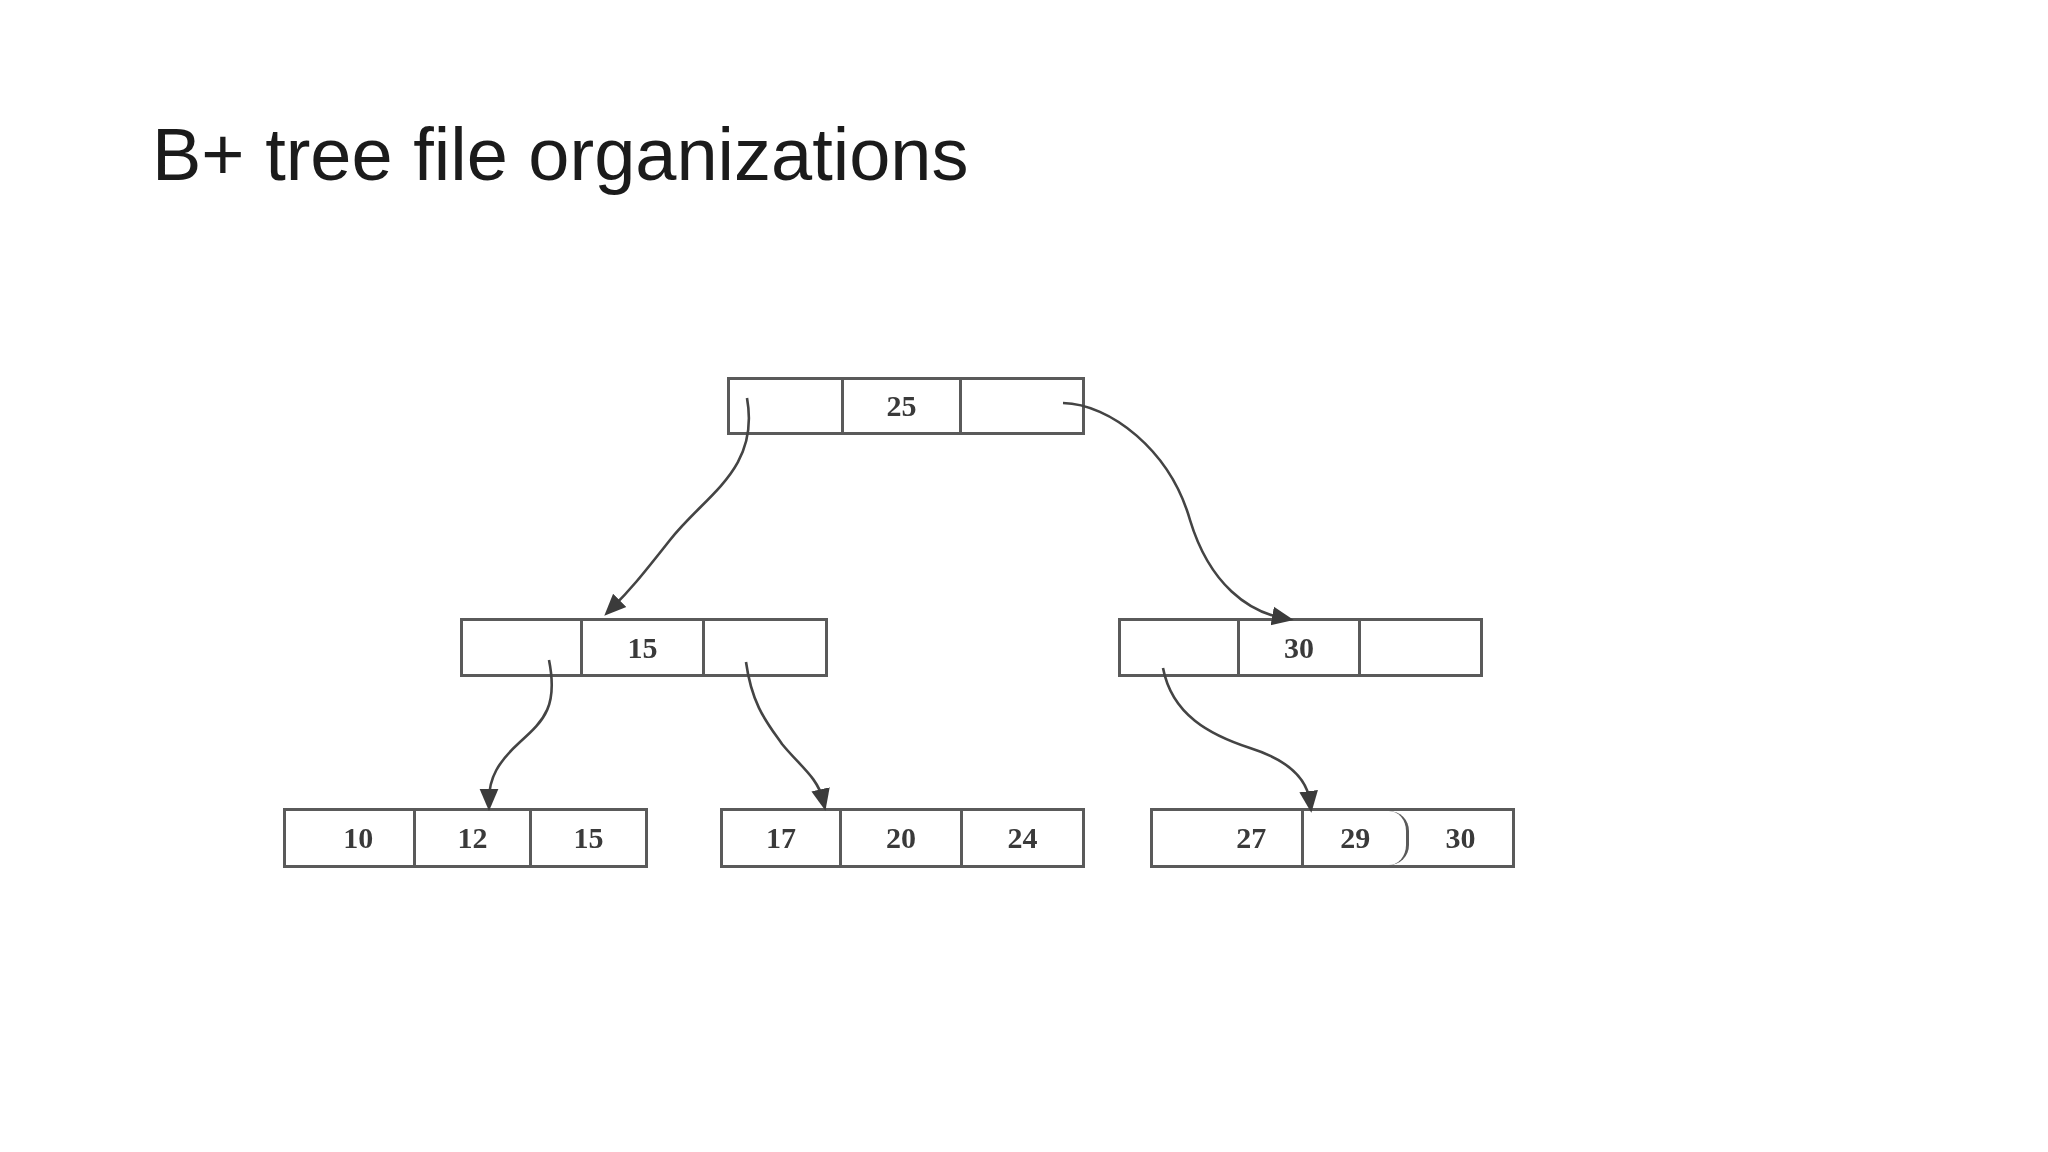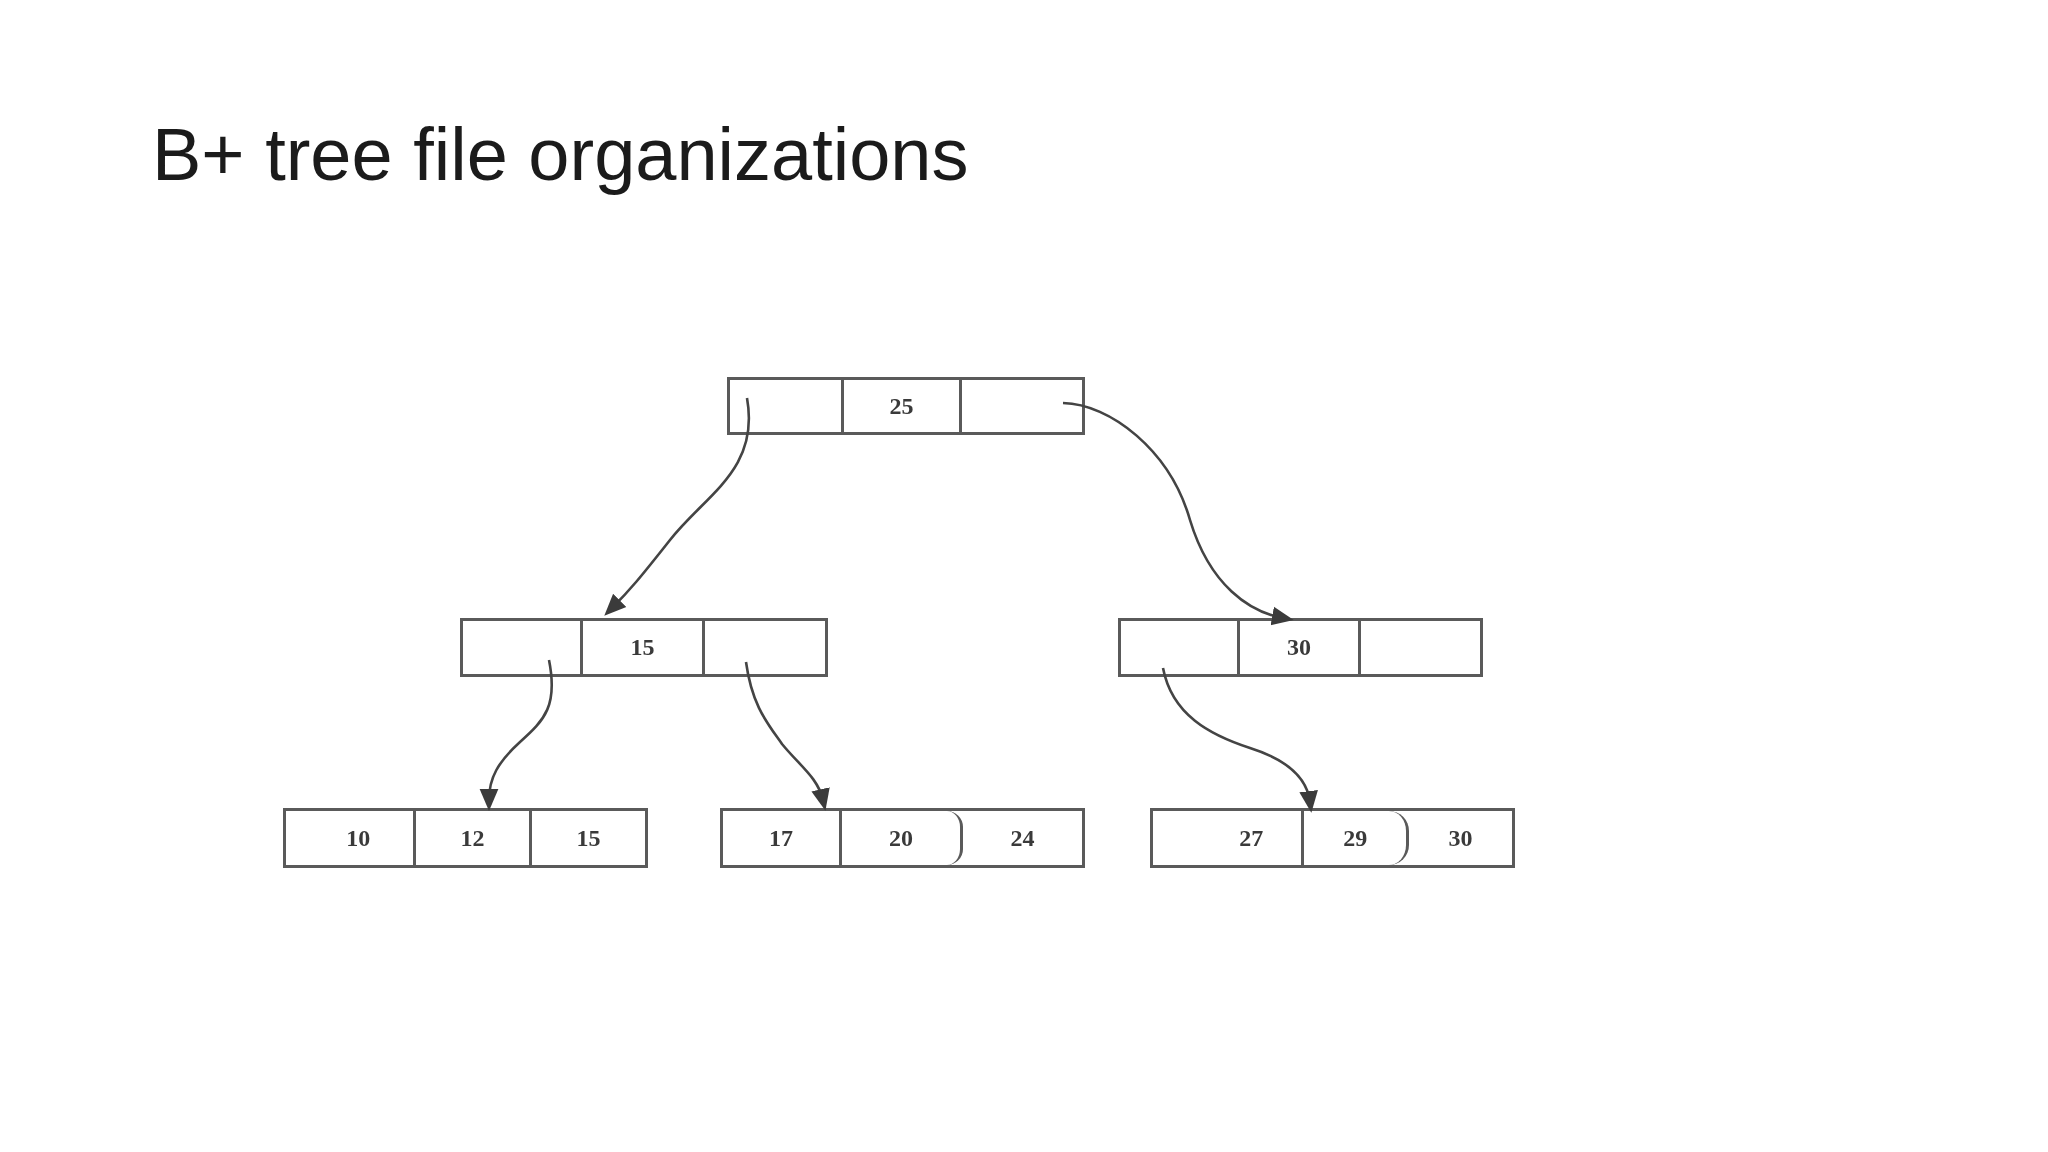--- a/index.html
+++ b/index.html
@@ -47,21 +47,21 @@
     border: 3px solid #5a5a5a;
     background: #ffffff;
   }
   .node .cell {
     box-sizing: border-box;
     display: flex;
     align-items: center;
     justify-content: center;
     font-family: "Liberation Serif", serif;
     font-weight: bold;
-    font-size: 24px;
+    font-size: 30px;
     color: #3a3a3a;
     border-right: 3px solid #5a5a5a;
     background: transparent;
   }
   .node .cell:last-child {
     border-right: none;
   }
   #arrow-layer {
     position: absolute;
     left: 0; top: 0;
@@ -98,21 +98,21 @@
     </div>
 
     <div class="node" style="left:283px; top:808px; width:365px; height:60px;padding-left:17px;">
       <div class="cell" style="width:121px;">10</div>
       <div class="cell" style="width:123px;">12</div>
       <div class="cell" style="width:121px;">15</div>
     </div>
 
     <div class="node" style="left:720px; top:808px; width:365px; height:60px;">
       <div class="cell" style="width:121px;">17</div>
-      <div class="cell" style="width:123px;border-radius:16px;">20</div>
+      <div class="cell" style="width:123px;">20</div>
       <div class="cell" style="width:121px;">24</div>
     </div>
 
     <div class="node" style="left:1150px; top:808px; width:365px; height:60px;padding-left:48px;">
       <div class="cell" style="width:121px;">27</div>
       <div class="cell" style="width:123px;border-radius:20px;">29</div>
       <div class="cell" style="width:121px;">30</div>
     </div>
 
     <svg id="arrow-layer" viewBox="0 0 2048 1152" width="2048" height="1152">

